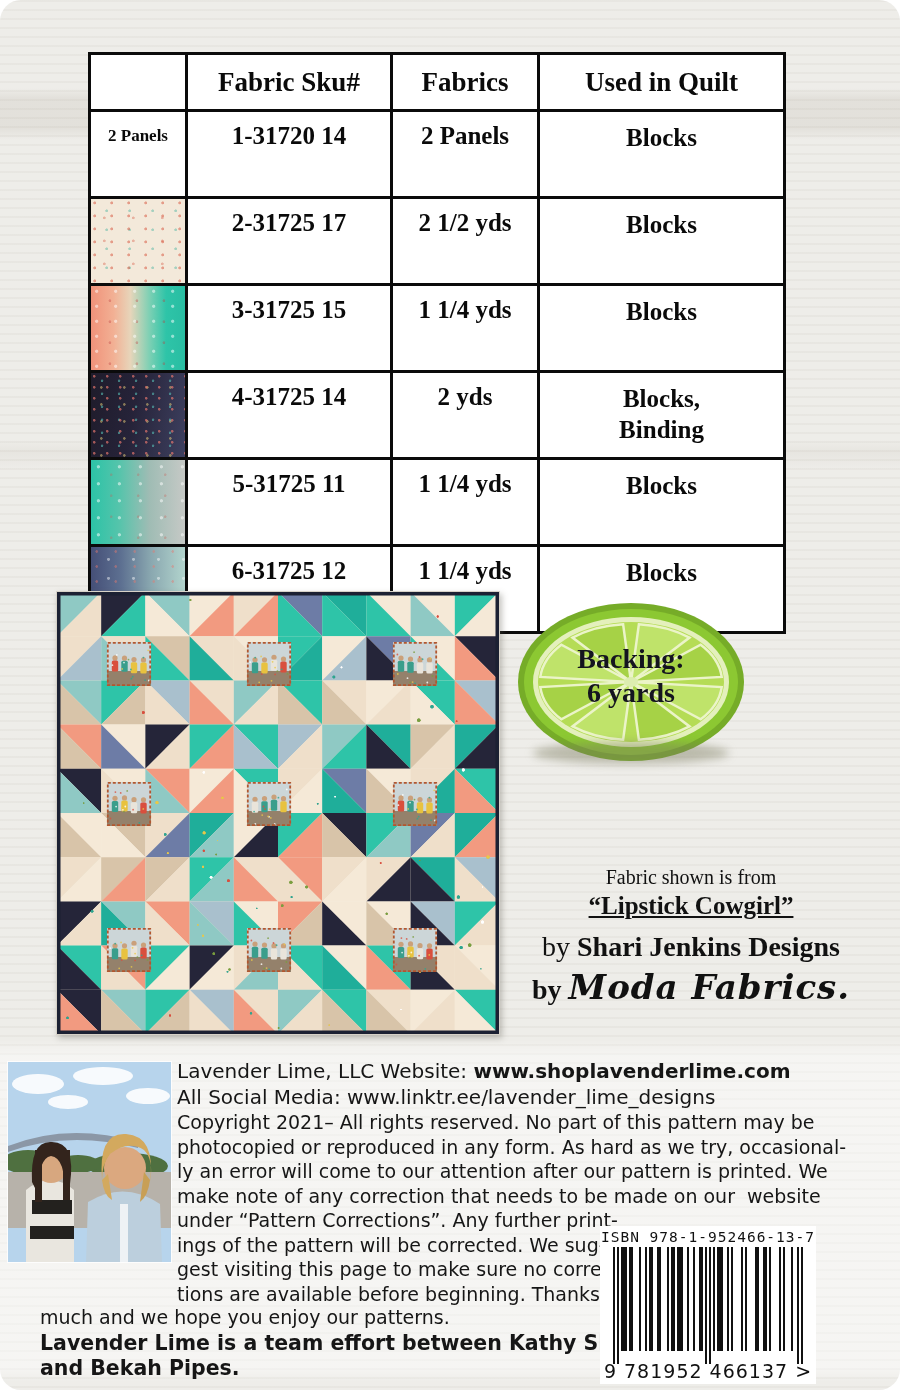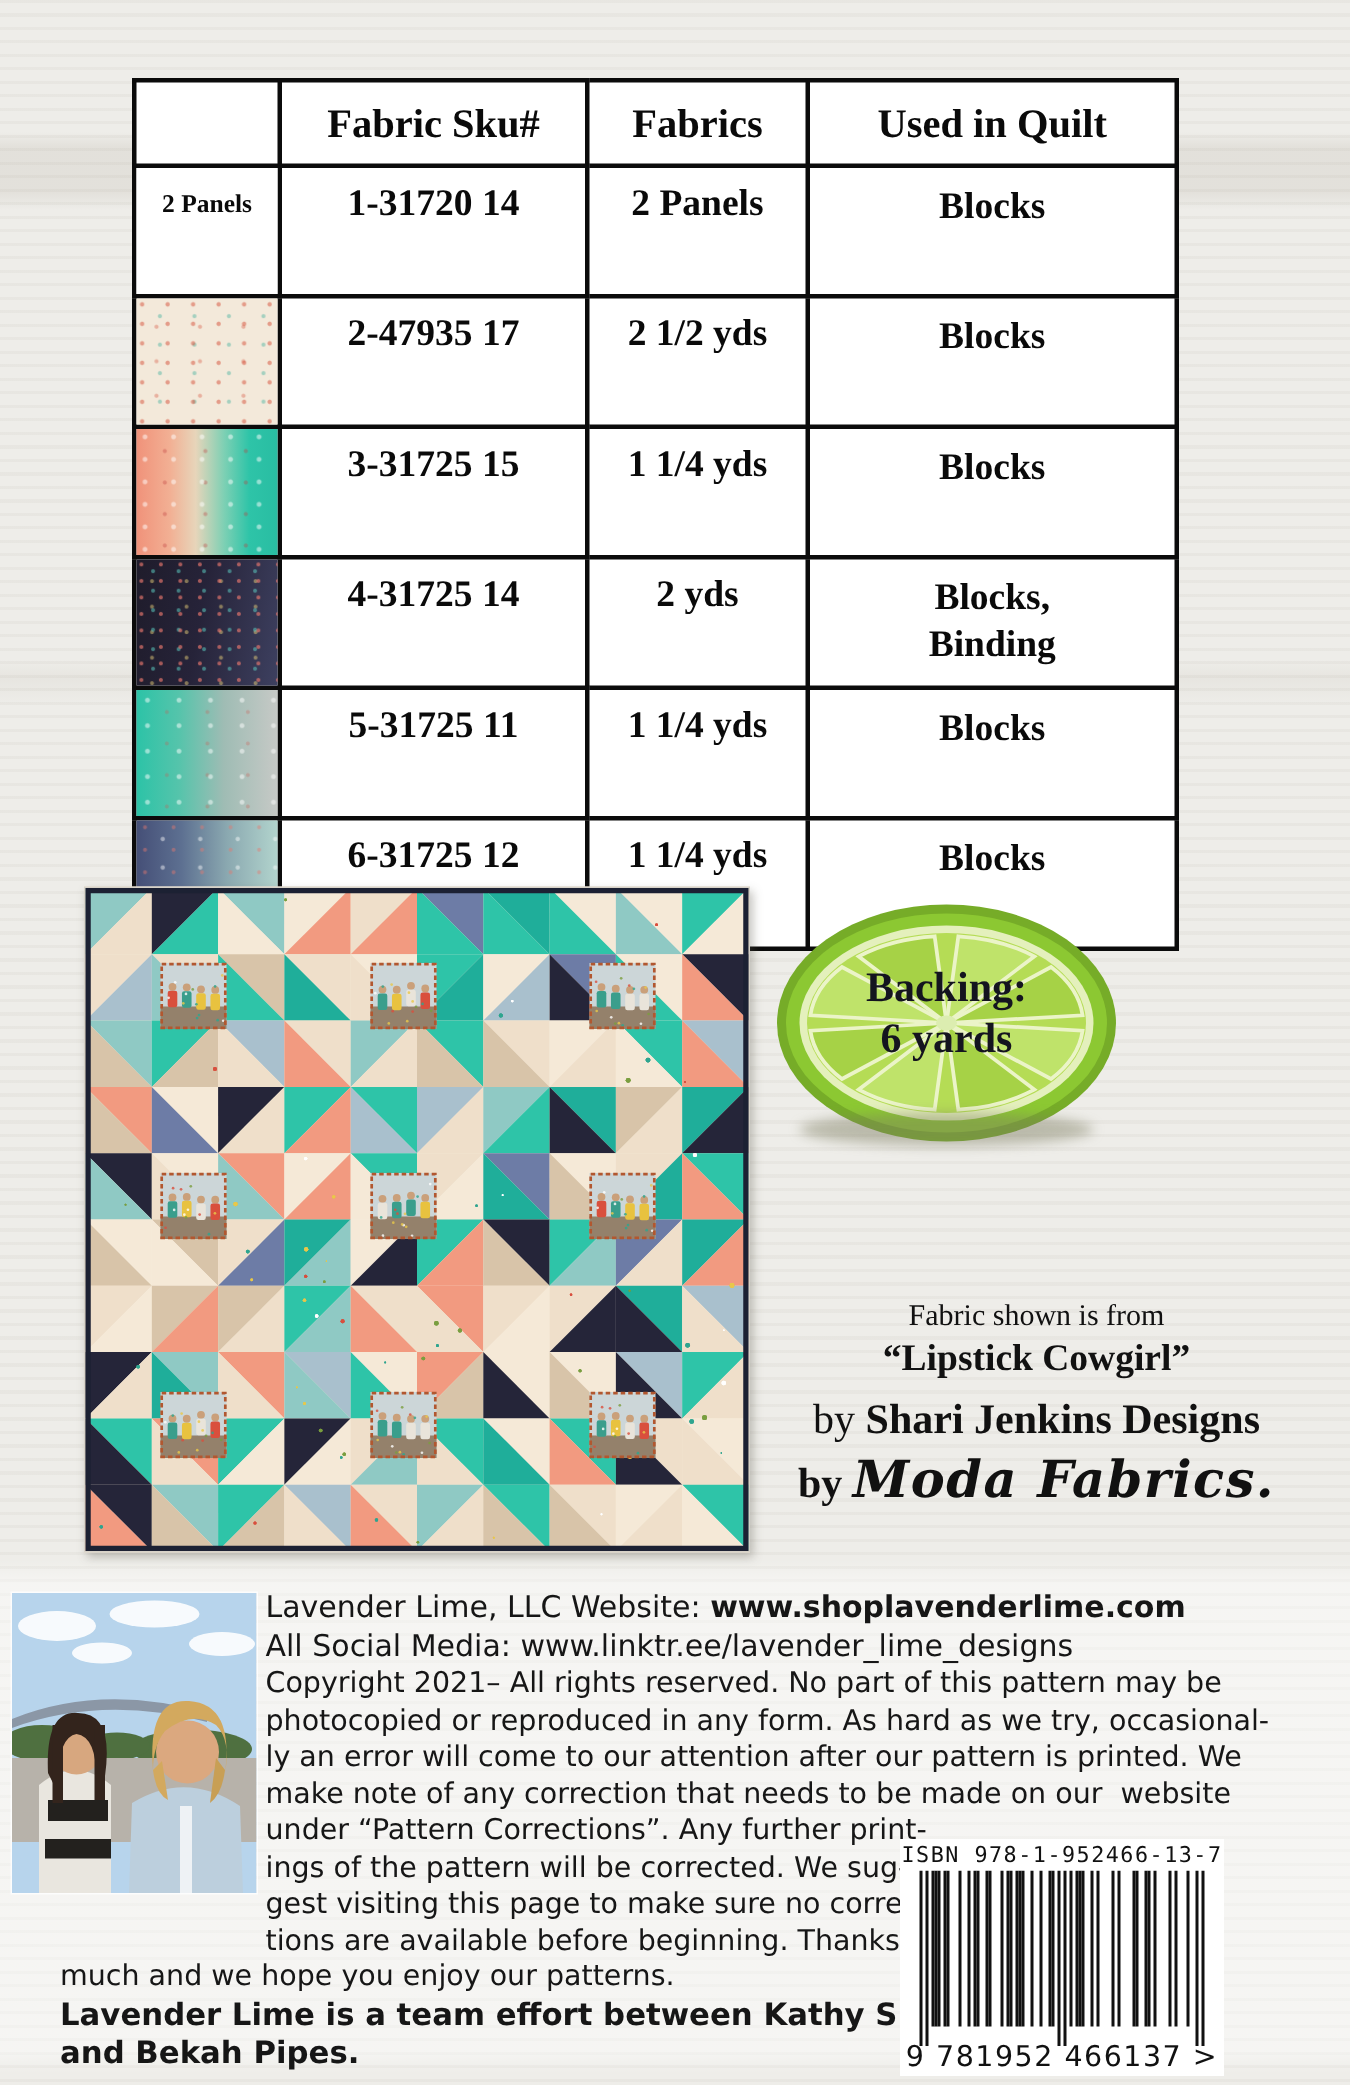--- a/index.html
+++ b/index.html
@@ -5,20 +5,21 @@
   html,body{margin:0;padding:0;}
   body{width:900px;height:1390px;font-family:"Liberation Serif",serif;}
   .page{
     position:relative;width:900px;height:1390px;overflow:hidden;
     background-color:#eeede9;
     background-image:
       linear-gradient(180deg, rgba(0,0,0,0) 88px, rgba(168,160,146,.16) 98px, rgba(168,160,146,.16) 128px, rgba(0,0,0,0) 140px),
       linear-gradient(180deg, rgba(0,0,0,0) 440px, rgba(168,160,146,.10) 452px, rgba(0,0,0,0) 470px),
       linear-gradient(180deg, rgba(0,0,0,0) 1040px, rgba(255,255,255,.45) 1056px, rgba(255,255,255,.45) 1368px, rgba(0,0,0,0) 1382px),
       repeating-linear-gradient(180deg, rgba(150,142,128,.07) 0 2px, rgba(0,0,0,0) 2px 9px);
+    border-radius: 21px;
   }
   
   table.fabric{
     position:absolute;left:88px;top:52px;width:695px;
     border-collapse:collapse;background:#fff;border:3px solid #0b0b0b;
     table-layout:fixed;
   }
   table.fabric col.c0{width:97px}
   table.fabric col.c1{width:205px}
   table.fabric col.c2{width:147px}
@@ -75,21 +76,21 @@
   .lime{position:absolute;left:515px;top:600px;width:232px;height:172px;}
   .lime-shadow{position:absolute;left:18px;top:142px;width:196px;height:22px;border-radius:50%;
     background:rgba(125,125,95,.45);filter:blur(4px);}
   .lime-text{position:absolute;left:0;width:232px;text-align:center;font-weight:bold;
     color:#14141f;line-height:1.1;}
   .lime-line1{top:44px;font-size:28px;}
   .lime-line2{top:78px;font-size:28px;}
   
   .credit{position:absolute;left:505px;top:866px;width:372px;text-align:center;color:#111;}
   .credit .l1{font-size:20px;}
-  .credit .l2{font-size:25px;font-weight:bold;margin-top:3px;}
+  .credit .l2{font-size:25px;font-weight:bold;margin-top:3px;text-decoration:underline;}
   .credit .l3{font-size:28px;margin-top:11px;}
   .credit .l3 b{font-weight:bold;}
   .credit .l4{font-size:28px;font-weight:bold;margin-top:4px;}
   .credit .script{font-size:34px;font-style:italic;font-weight:bold;font-family:"DejaVu Serif",serif;letter-spacing:1px;}
   
   .footer{position:absolute;left:0;top:1052px;width:900px;height:338px;color:#161616;}
   .photo{position:absolute;left:8px;top:10px;width:163px;height:200px;box-shadow:0 0 0 1px rgba(255,255,255,.8);}
   .websites{position:absolute;left:177px;top:6px;font-family:"DejaVu Sans",sans-serif;font-size:20px;line-height:26px;white-space:nowrap;}
   .copytext{position:absolute;left:177px;top:58px;font-family:"DejaVu Sans",sans-serif;font-size:19px;line-height:24.5px;white-space:pre;}
   .copycont{position:absolute;left:40px;top:254px;font-family:"DejaVu Sans",sans-serif;font-size:19px;}
@@ -128,21 +129,21 @@
             <div class="swlabel">2 Panels</div>
           </td>
           <td>1-31720 14</td>
           <td>2 Panels</td>
           <td class="used">Blocks</td>
         </tr>
         <tr>
           <td class="swcell">
             <div class="sw sw-cream-speckle"></div>
           </td>
-          <td>2-47935 17</td>
+          <td>2-31725 17</td>
           <td>2 1/2 yds</td>
           <td class="used">Blocks</td>
         </tr>
         <tr>
           <td class="swcell">
             <div class="sw sw-coral-teal"></div>
           </td>
           <td>3-31725 15</td>
           <td>1 1/4 yds</td>
           <td class="used">Blocks</td>

